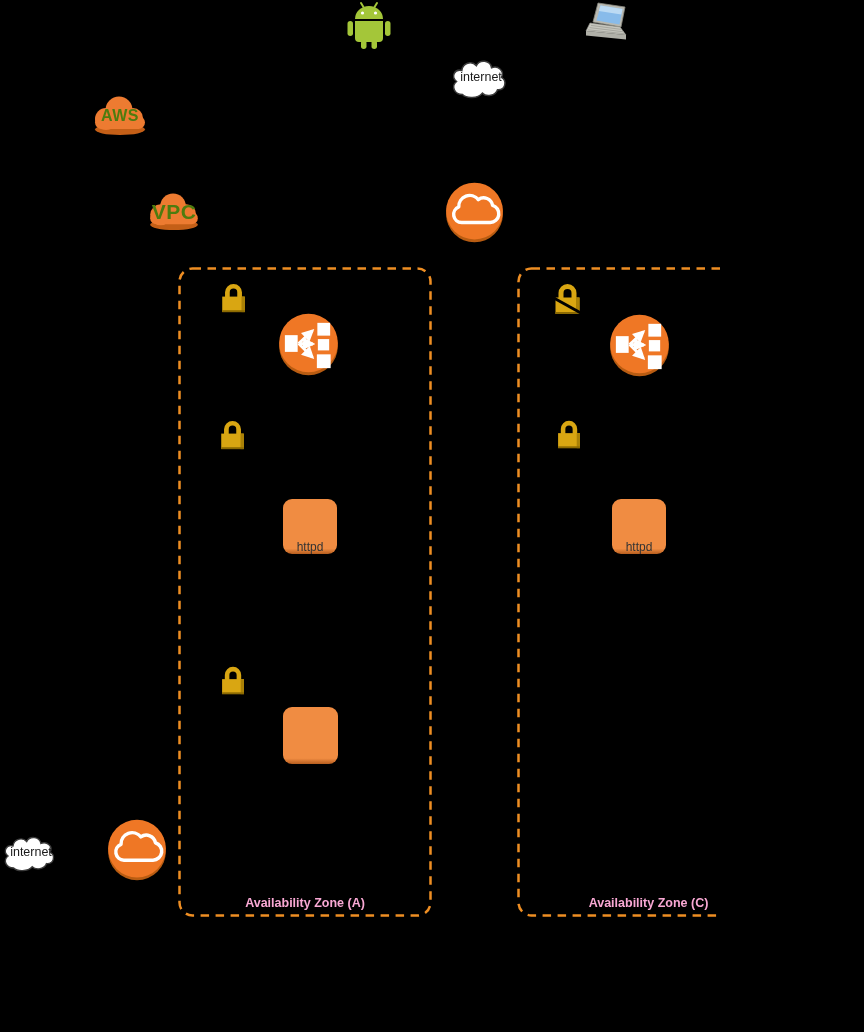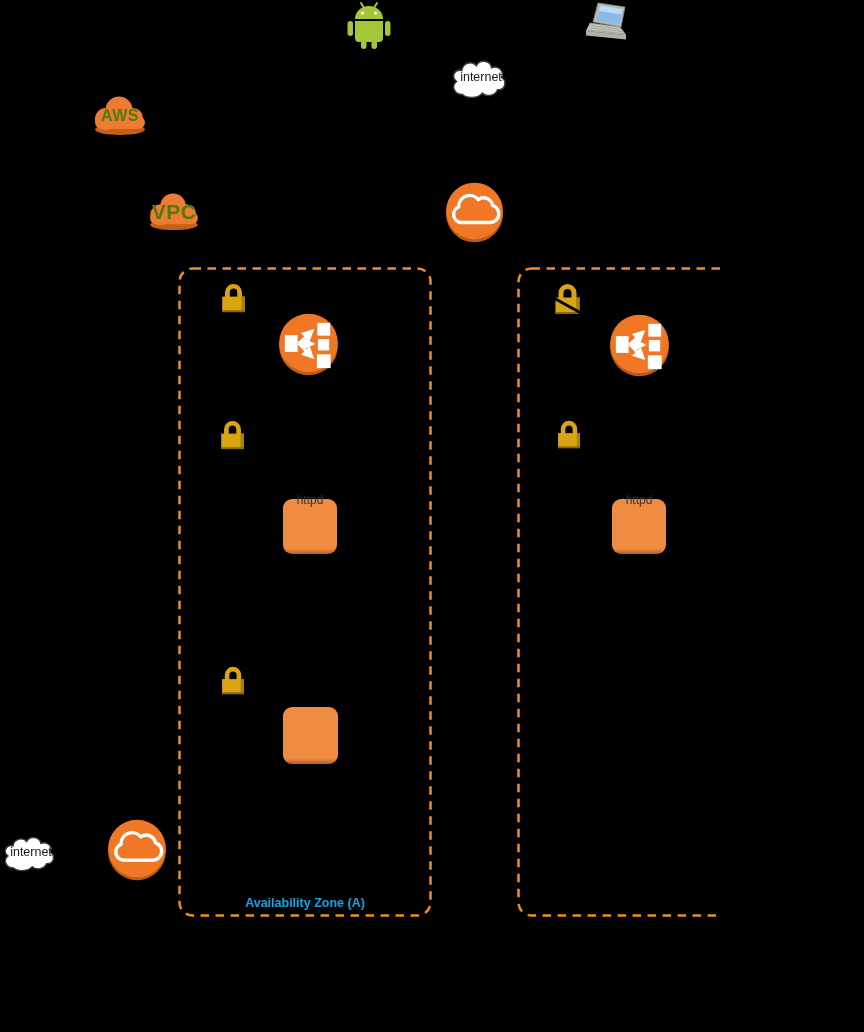--- a/index.html
+++ b/index.html
@@ -15,27 +15,27 @@
   }
   .inet-label{
     position:absolute;left:50%;top:53%;transform:translate(-50%,-50%);
     color:#1a1a1a;font-size:12.5px;white-space:nowrap;
   }
   
   .zone{position:absolute;}
   .zone-border{position:absolute;left:0;top:0;}
   .zone-label{
     position:absolute;left:0;right:0;bottom:7px;text-align:center;
-    color:#0ea5e9;font-weight:bold;font-size:12.5px;
+    color:#f9a8d4;font-weight:bold;font-size:12.5px;
   }
   
   .instance{
     position:absolute;border-radius:9px;
     background:linear-gradient(#F08C42 0%,#F08C42 90%,#b65e1f 100%);
-    display:flex;align-items:flex-start;justify-content:center;
+    display:flex;align-items:flex-end;justify-content:center;
   }
   .instance span{color:#333;font-size:12px;margin-top:-6px;}
   
   .conn-line{
     position:absolute;height:2.6px;background:#000;
     transform-origin:left top;
   }
 </style>
 </head>
 <body>
@@ -213,20 +213,21 @@
         <rect x="4.5" y="16" width="24" height="16.5" fill="#D9A612"></rect>
         <rect x="25" y="16" width="3.5" height="16.5" fill="#AA8106"></rect>
         <rect x="4.5" y="30.5" width="24" height="2" fill="#8C6A02"></rect>
       </svg>
     </div>
 
     <div class="instance" style="left:95px;top:232px;width:54px;height:55px;">
       <span>httpd</span>
     </div>
 
+    <div class="zone-label">Availability Zone (C)</div>
   </div>
 
   <div class="abs" style="left:0px;top:829px;width:62px;height:44px;">
     <svg width="62" height="44" viewBox="0 0 100 70" preserveAspectRatio="none">
       <path d="M22 62 C10 62 4 50 13 43 C4 36 10 24 21 27 C22 16 36 12 43 20 C48 10 64 12 66 23 C76 19 86 28 81 37 C90 42 87 56 75 55 C72 64 58 66 52 60 C45 68 28 68 22 62 Z" fill="#ffffff" stroke="#3c3c3c" stroke-width="2.2"></path>
     </svg>
     <span class="inet-label">internet</span>
   </div>
 
   <div class="abs" style="left:106px;top:819px;width:62px;height:62px;">

